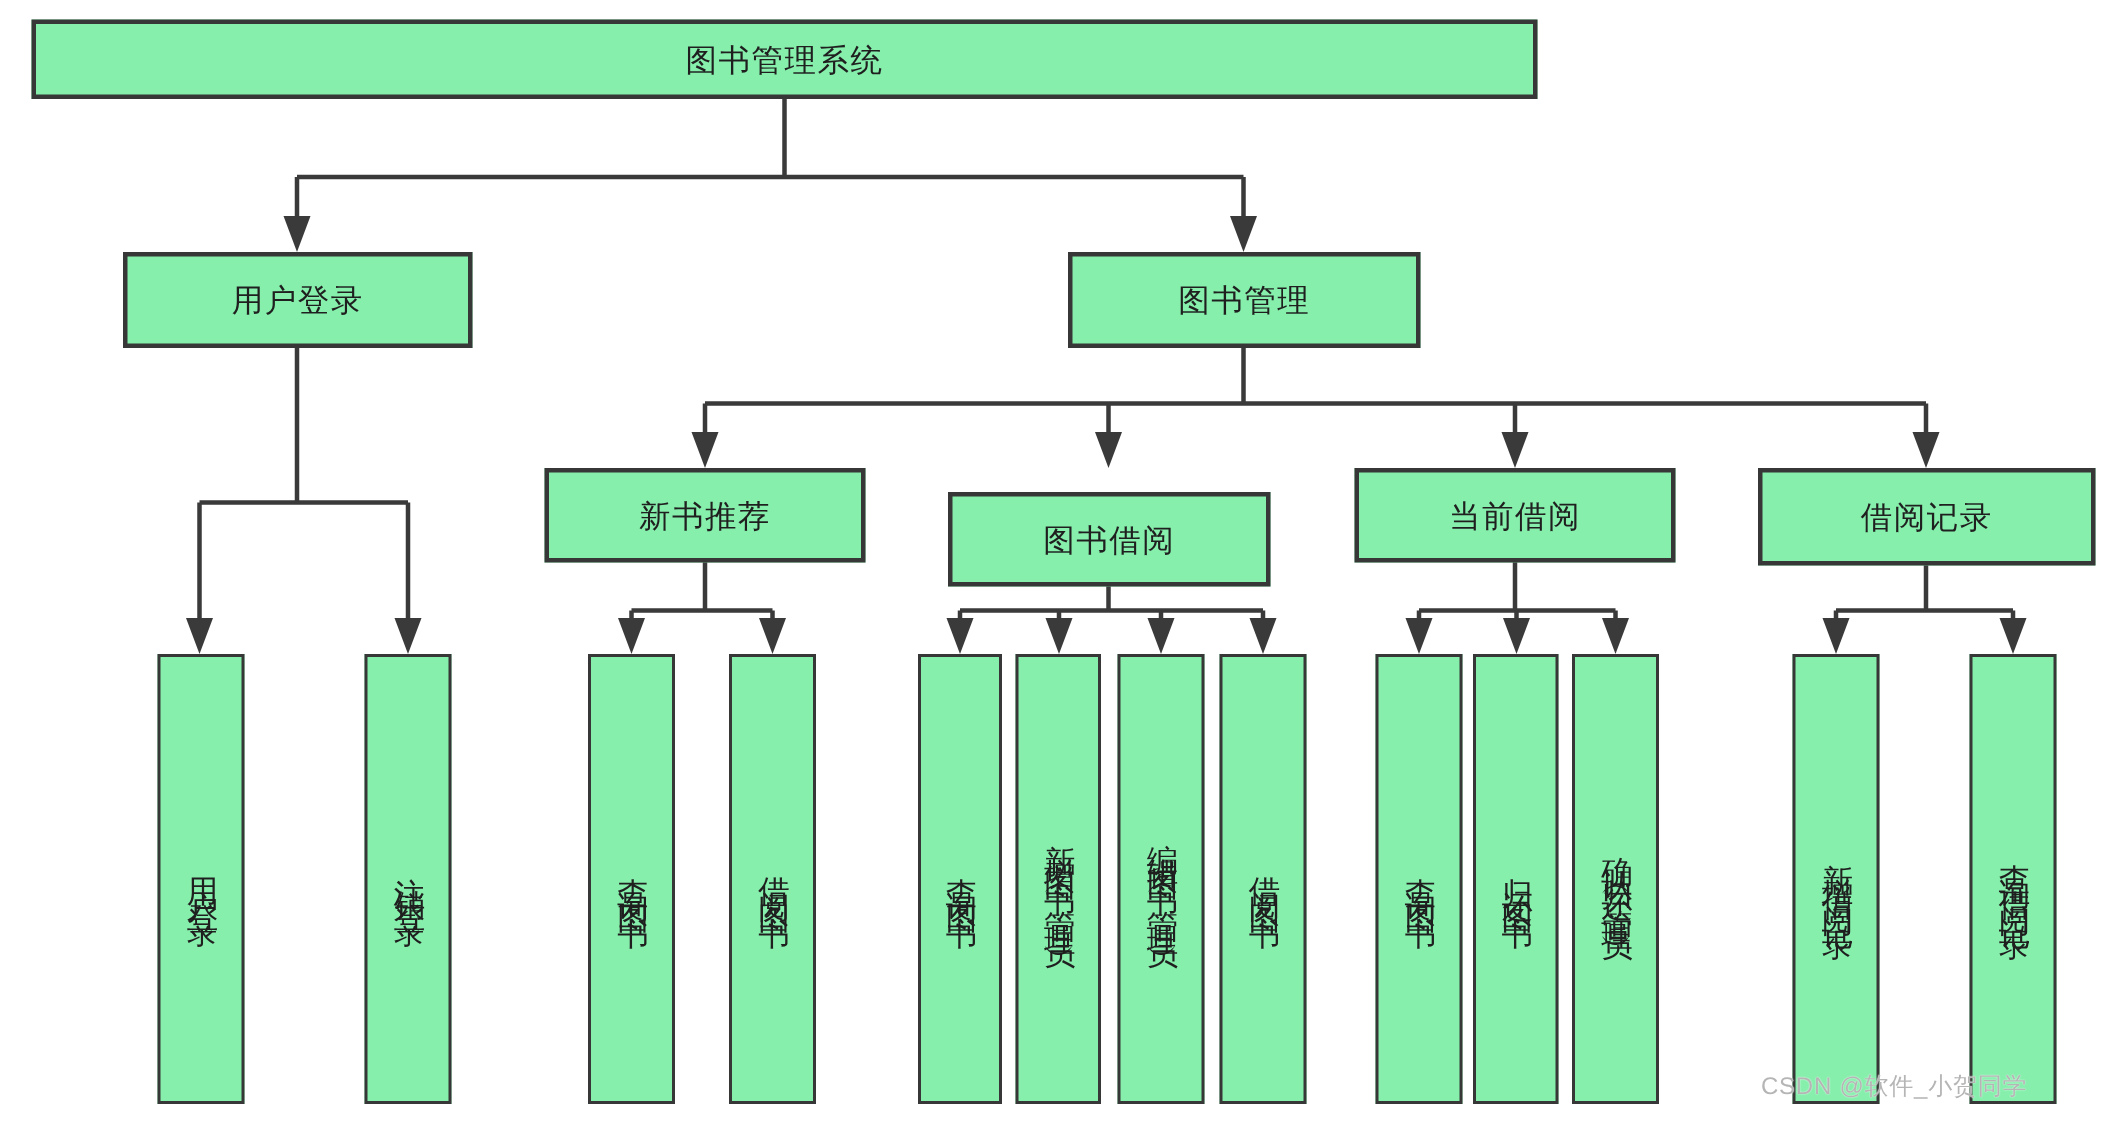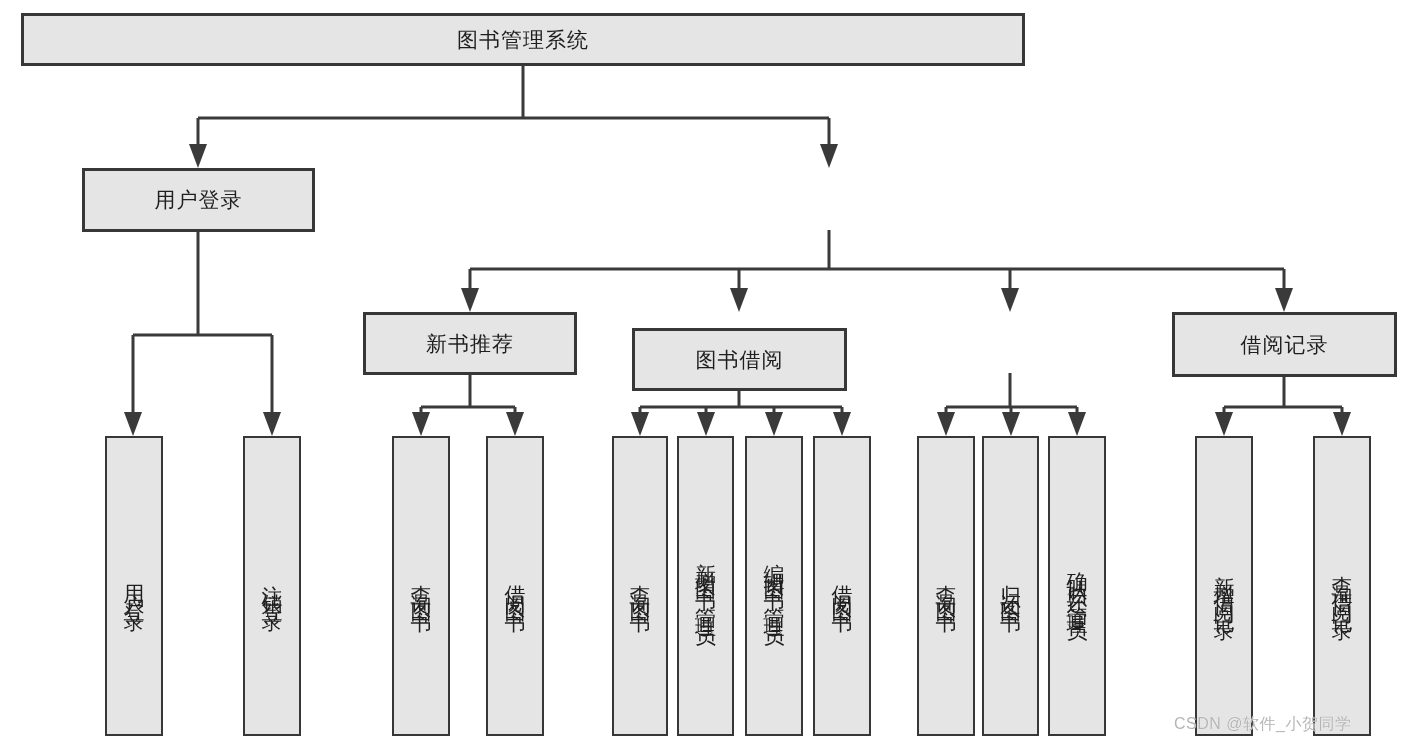--- a/index.html
+++ b/index.html
@@ -4,21 +4,21 @@
 <style>
   html,body { margin:0; padding:0; background:#ffffff; }
   #stage {
     position:relative; width:1405px; height:747px; overflow:hidden;
     background:#ffffff;
     font-family:"Liberation Sans", sans-serif;
     color:#1f1f1f;
   }
   #wires { position:absolute; left:0; top:0; width:1405px; height:747px; z-index:1; }
   .box {
-    position:absolute; box-sizing:border-box; background:#e5e5e5;
+    position:absolute; box-sizing:border-box; background:#86efac;
     border:3px solid #373737; z-index:2;
     display:flex; align-items:center; justify-content:center;
     font-size:21px; letter-spacing:1px; text-align:center;
   }
   .leaf { border-width:2.5px; top:436px; height:300px; width:58px; }
   .vtext {
     writing-mode:vertical-rl; text-orientation:mixed;
     letter-spacing:9px; line-height:1.05; letter-spacing:9px;
     white-space:nowrap;
   }
@@ -73,26 +73,32 @@
     </g>
   </svg>
 
   <div class="box" style="left:21px; top:13px; width:1004px; height:53px;">
     <span>图书管理系统</span>
   </div>
 
   <div class="box" style="left:82px; top:168px; width:233px; height:64px;">
     <span>用户登录</span>
   </div>
+  <div class="box" style="left:712px; top:168px; width:235px; height:64px;">
+    <span>图书管理</span>
+  </div>
 
   <div class="box" style="left:363px; top:312px; width:214px; height:63px;">
     <span>新书推荐</span>
   </div>
   <div class="box" style="left:632px; top:312px; width:215px; height:63px;margin-top:16px;">
     <span>图书借阅</span>
+  </div>
+  <div class="box" style="left:903px; top:312px; width:214px; height:63px;">
+    <span>当前借阅</span>
   </div>
   <div class="box" style="left:1172px; top:312px; width:225px; height:65px;">
     <span>借阅记录</span>
   </div>
 
   <div class="box leaf" style="left:105px;">
     <span class="vtext">用户登录</span>
   </div>
   <div class="box leaf" style="left:243px;">
     <span class="vtext">注销登录</span>

